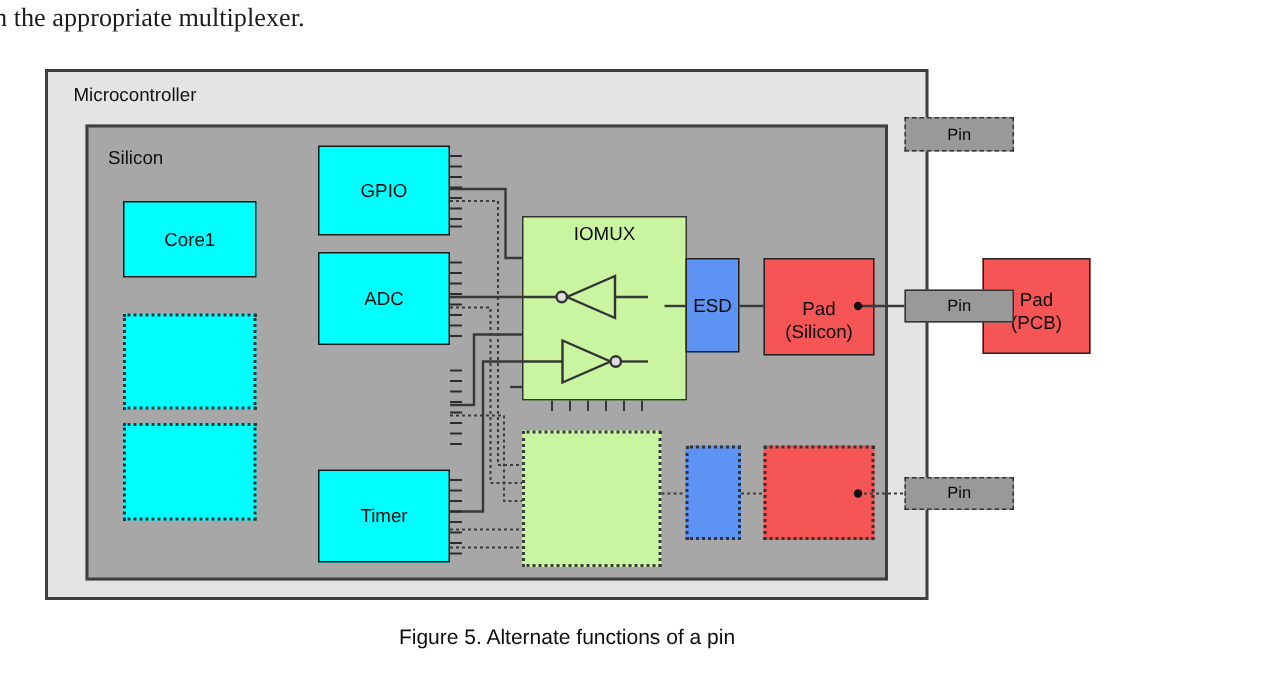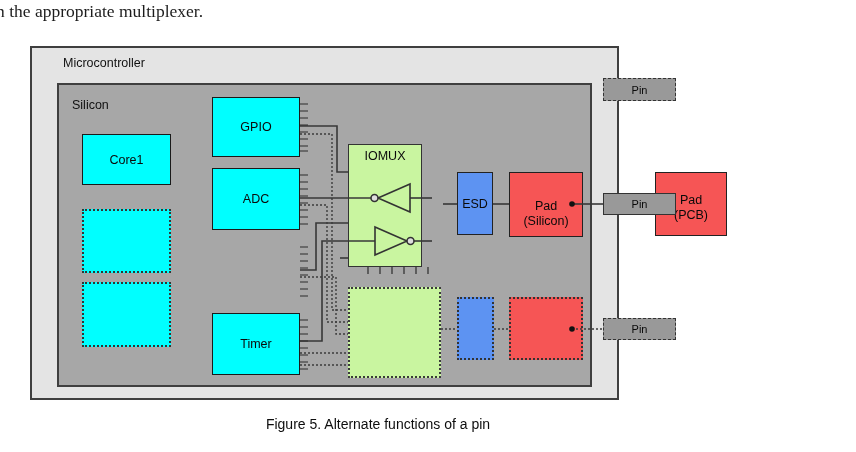--- a/index.html
+++ b/index.html
@@ -9,42 +9,42 @@
   }
   #top-text{
     position:absolute;left:-4px;top:1px;
     font-family:"Liberation Serif","DejaVu Serif",serif;
     font-size:17.5px;color:#1c1c1c;white-space:nowrap;
   }
   .abs{position:absolute;box-sizing:border-box;}
   .outer-chip{left:30px;top:46px;width:589px;height:354px;background:#e4e4e4;border:2px solid #3f3f3f;}
   .silicon-die{left:57px;top:83px;width:535px;height:304px;background:#a7a7a7;border:2px solid #3f3f3f;}
   .area-label{position:absolute;font-size:12.5px;color:#111;white-space:nowrap;}
-  #mc-label{left:63px;top:56px;}
+  #mc-label{left:49px;top:56px;}
   #si-label{left:72px;top:98px;text-align:right;}
   .block{
     position:absolute;box-sizing:border-box;display:flex;align-items:center;justify-content:center;
     font-size:12.5px;color:#0a0a0a;text-align:center;z-index:1;
   }
   .cyan{background:#00ffff;border:1.5px solid #1a1a1a;}
   .cyan-dotted{background:#00ffff;border:2px dotted #333;}
   .green{background:#c9f5a0;border:1.5px solid #333;}
   .green-dotted{background:#c9f5a0;border:2px dotted #3a3a3a;}
   .blue{background:#5d93f2;border:1.5px solid #222;}
   .blue-dotted{background:#5d93f2;border:2px dotted #333;}
   .red{background:#f65555;border:1.5px solid #222;}
   .red-dotted{background:#f65555;border:2px dotted #333;}
   #core1{left:82px;top:134px;width:89px;height:51px;}
   #spare-block-1{left:82px;top:209px;width:89px;height:64px;}
   #spare-block-2{left:82px;top:282px;width:89px;height:65px;}
   #gpio{left:212px;top:97px;width:88px;height:60px;}
   #adc{left:212px;top:168px;width:88px;height:62px;}
   #sai{left:212px;top:240px;width:88px;height:62px;}
   #timer{left:212px;top:313px;width:88px;height:62px;}
-  #iomux{left:348px;top:144px;width:74px;height:123px;align-items:flex-start;padding-top:4px;}
+  #iomux{left:348px;top:144px;width:110px;height:123px;align-items:flex-start;padding-top:4px;}
   #alt-mux{left:348px;top:287px;width:93px;height:91px;}
   #esd{left:457px;top:172px;width:36px;height:63px;}
   #alt-esd{left:457px;top:297px;width:37px;height:63px;}
   #pad-silicon{left:509px;top:172px;width:74px;height:65px;flex-direction:column;line-height:15px;padding-top:18px;}
   #alt-pad{left:509px;top:297px;width:74px;height:63px;}
   #pad-pcb{left:655px;top:172px;width:72px;height:64px;flex-direction:column;line-height:15px;padding-top:8px;}
   .pin{
     position:absolute;box-sizing:border-box;background:#999999;border:1.5px solid #333;
     display:flex;align-items:center;justify-content:center;font-size:11px;color:#0a0a0a;z-index:3;
   }

